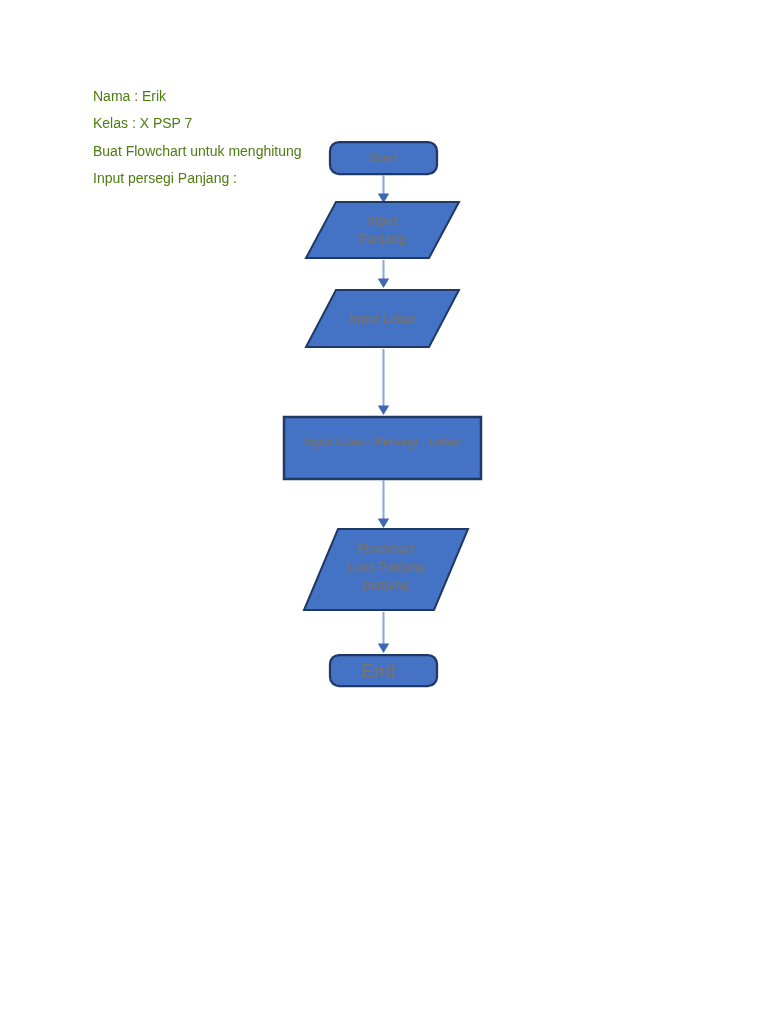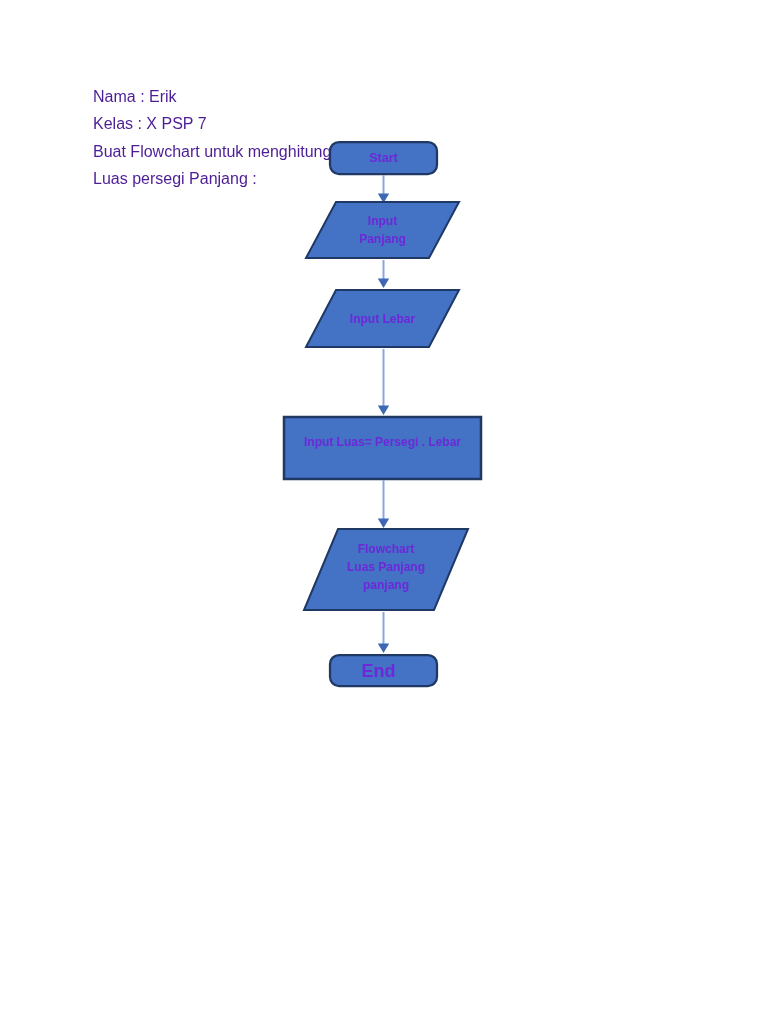--- a/index.html
+++ b/index.html
@@ -8,64 +8,64 @@
     width: 768px;
     height: 1024px;
     background: #ffffff;
     font-family: "Liberation Sans", sans-serif;
     overflow: hidden;
     margin: 0 auto;
   }
   .note-line {
     position: absolute;
     left: 93px;
-    font-size: 16px;
+    font-size: 14px;
     font-weight: 400;
-    color: #4c1d95;
+    color: #4d7c0f;
     white-space: nowrap;
   }
   .note-1 { top: 88px; }
   .note-2 { top: 115px; }
   .note-3 { top: 143px; text-align: center; }
   .note-4 { top: 170px; }
   .flow-svg {
     position: absolute;
     left: 0; top: 0;
     width: 768px; height: 1024px;
   }
   .flabel {
     position: absolute;
     display: flex;
     flex-direction: column;
     align-items: center;
     justify-content: center;
     text-align: center;
     font-size: 12px;
     font-weight: 600;
-    color: #6d28d9;
+    color: #737373;
     line-height: 18px;
     pointer-events: none;
   }
   .flabel.start-label { left: 330px; top: 142px; width: 107px; height: 32px; font-size: 12.5px; }
   .flabel.p1-label    { left: 306px; top: 202px; width: 153px; height: 56px; }
   .flabel.p2-label    { left: 306px; top: 290px; width: 153px; height: 57px; }
   .flabel.proc-label  { left: 284px; top: 413px; width: 197px; height: 58px; }
   .flabel.p3-label    { left: 304px; top: 529px; width: 164px; height: 76px; }
   .flabel.end-label   { left: 330px; top: 655px; width: 97px; height: 31px; font-size: 18px; }
 </style>
 </head>
 <body>
 
 <div class="page">
 
   <div>
     <div class="note-line note-1">Nama : Erik</div>
     <div class="note-line note-2">Kelas : X PSP 7</div>
     <div class="note-line note-3">Buat Flowchart untuk menghitung</div>
-    <div class="note-line note-4">Luas persegi Panjang :</div>
+    <div class="note-line note-4">Input persegi Panjang :</div>
   </div>
 
   <svg class="flow-svg" viewBox="0 0 768 1024" xmlns="http://www.w3.org/2000/svg">
 
     <rect x="330" y="142" width="107" height="32" rx="9" ry="9" stroke-width="2.25" fill="#4472c4" stroke="#1f3864"></rect>
 
     <g>
       <line x1="383.5" y1="175" x2="383.5" y2="195" stroke-width="2" stroke="#8aa7dd"></line>
       <polygon points="383.5,203 377.8,193.5 389.2,193.5" fill="#3c68b4"></polygon>
     </g>

